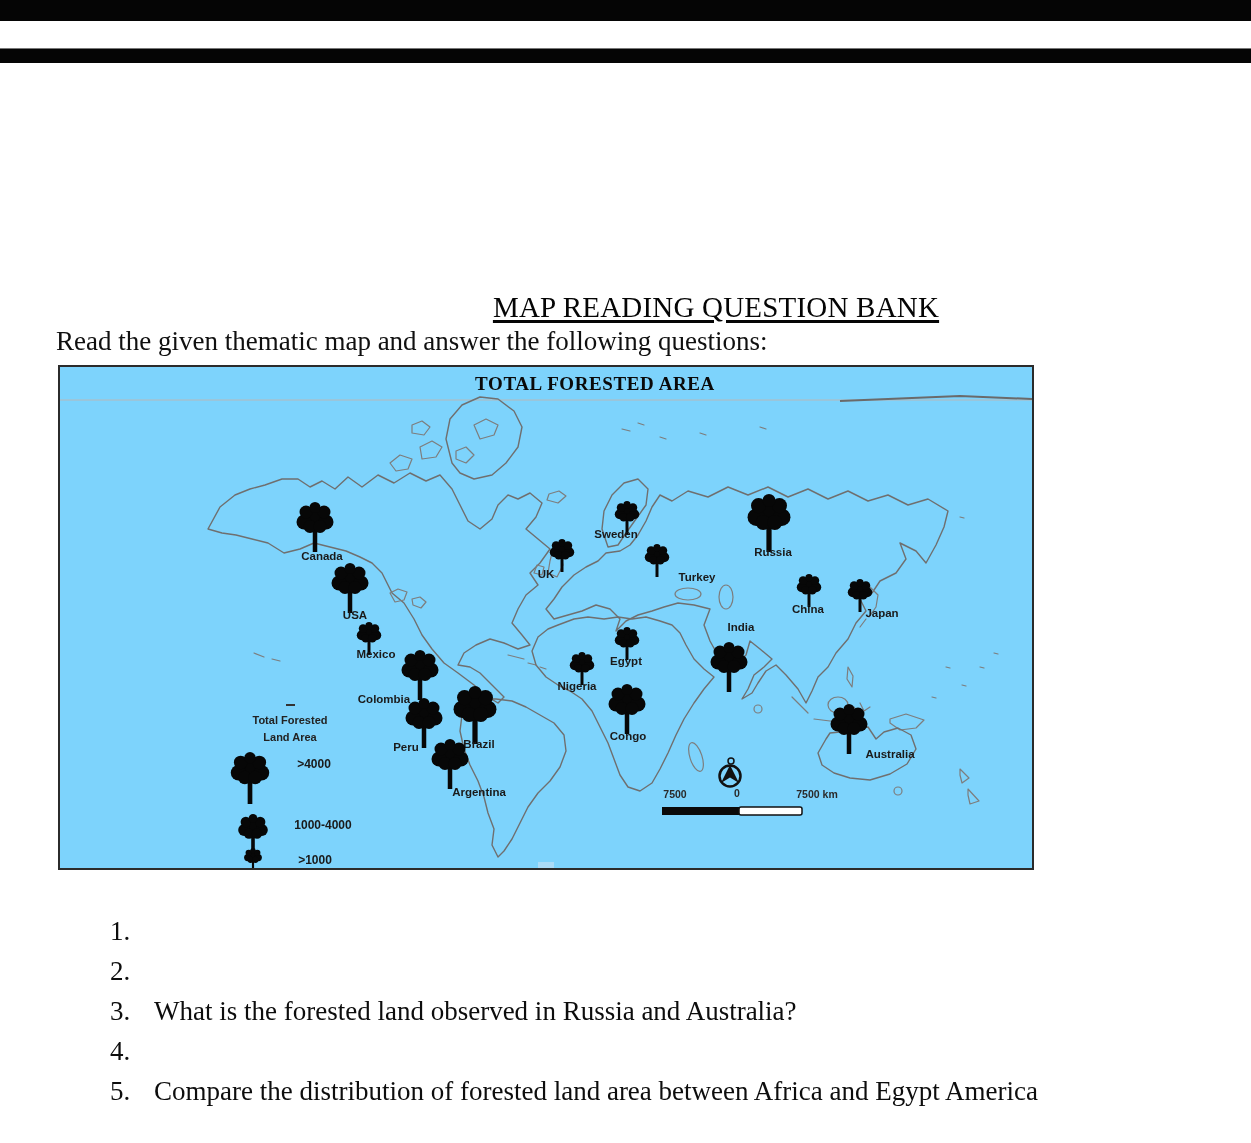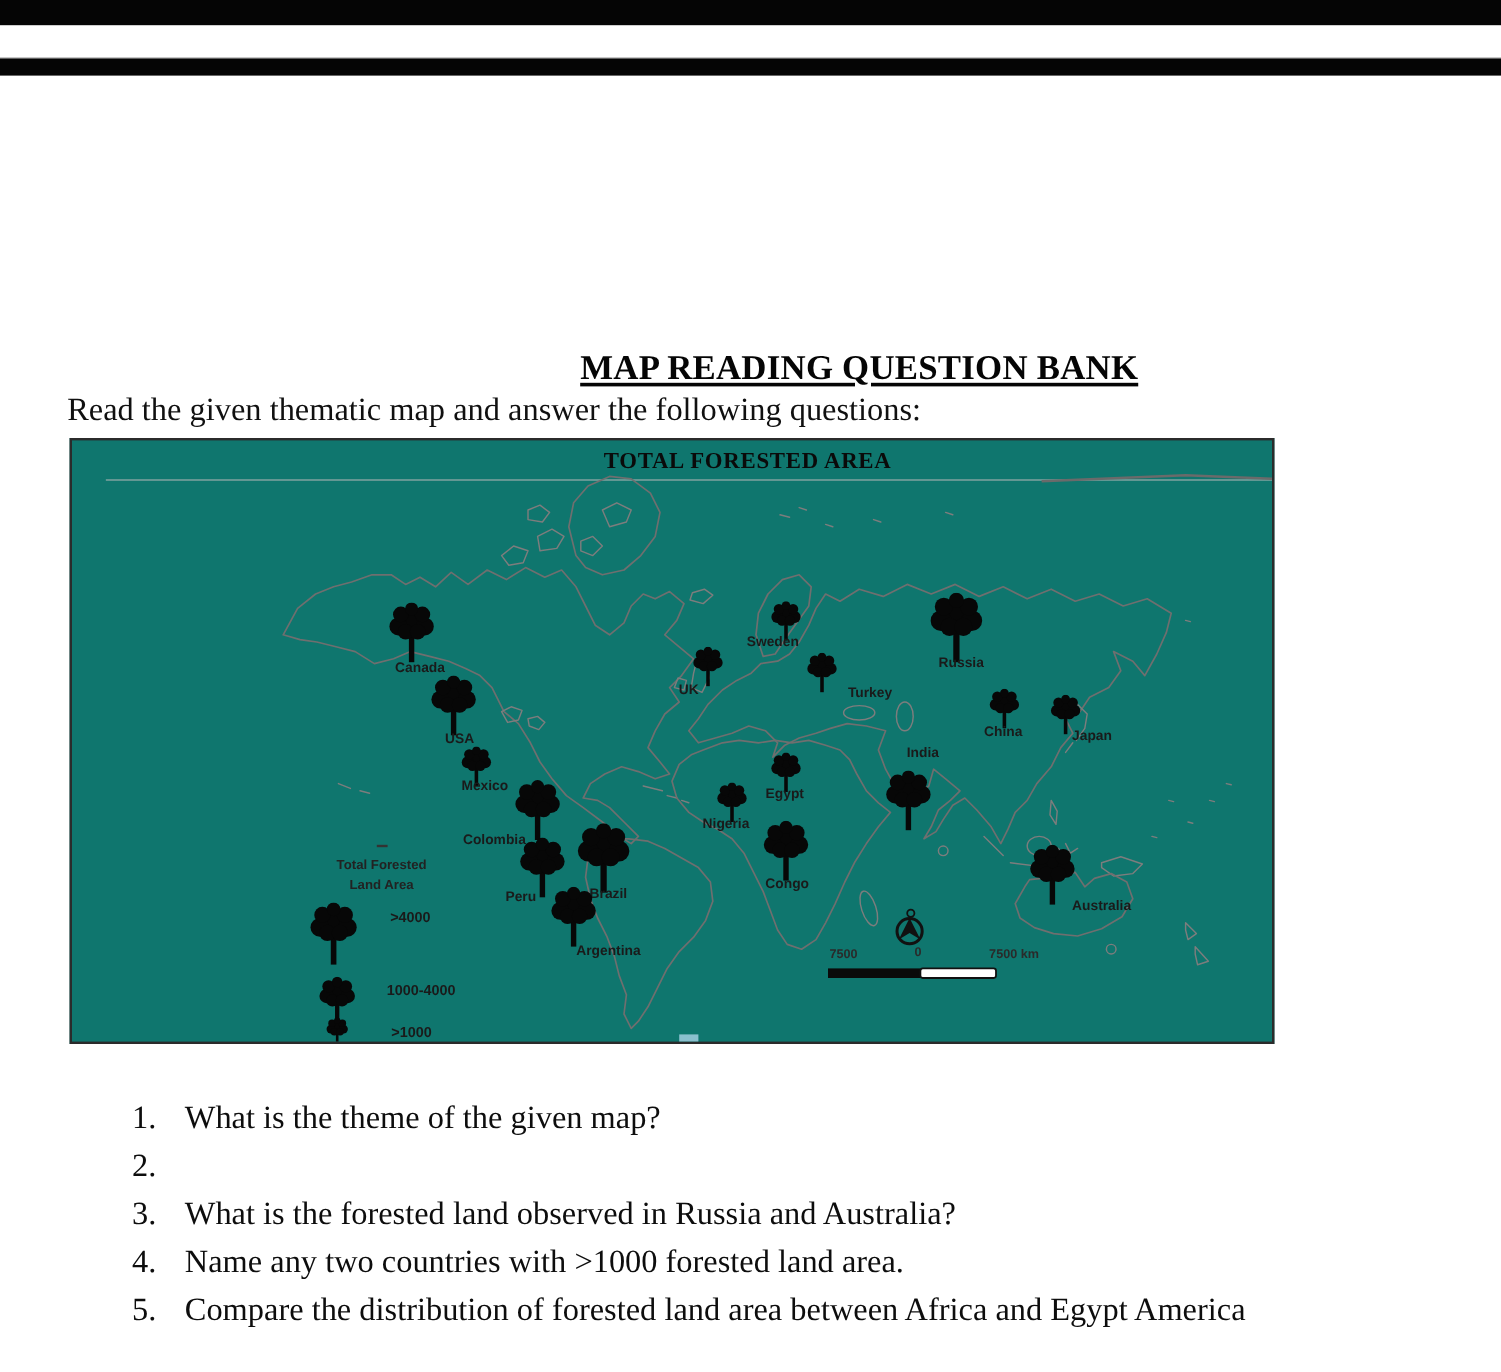--- a/index.html
+++ b/index.html
@@ -2,26 +2,26 @@
 <html><head>
 <meta charset="utf-8">
 <style>
   html,body{margin:0;padding:0;background:#fff;}
   .page{position:relative;width:1251px;height:1143px;background:#ffffff;overflow:hidden;
         font-family:"Liberation Serif",serif;}
   .bar{position:absolute;left:0;width:1251px;background:#050505;}
   .bar1{top:0;height:21px;}
   .bar2{top:49px;height:14px;box-shadow:0 -1px 0 #777;}
   .doc-title{position:absolute;top:291px;left:716px;transform:translateX(-50%);
-             font-size:29px;font-weight:bold;color:#050505;white-space:nowrap;
+             font-size:29px;font-weight:normal;color:#050505;white-space:nowrap;
              text-decoration:underline;text-decoration-thickness:2.5px;text-underline-offset:3px;
              letter-spacing:.2px;}
   .instruction{position:absolute;top:326px;left:56px;font-size:27px;color:#101010;white-space:nowrap;}
   .map-box{position:absolute;left:58px;top:365px;width:972px;height:501px;
-           border:2px solid #2b2b2b;background:#0f766e;padding-left:28px;}
+           border:2px solid #2b2b2b;background:#7dd3fc;}
   .map-box svg{display:block;}
   .coast{fill:none;stroke:#6f6f6f;stroke-width:1.4;stroke-linejoin:round;stroke-linecap:round;}
   .coast2{fill:none;stroke:#7d7d7d;stroke-width:1.2;stroke-linejoin:round;stroke-linecap:round;}
   .map-title-text{font-family:"Liberation Serif",serif;font-size:19px;font-weight:bold;
                   fill:#0a0a0a;text-anchor:middle;letter-spacing:.6px;}
   .country-label{font-family:"Liberation Sans",sans-serif;font-size:11.5px;font-weight:bold;
                  fill:#1a1a1a;text-anchor:middle;}
   .legend-heading{font-family:"Liberation Sans",sans-serif;font-size:11px;font-weight:bold;
                   fill:#222;text-anchor:middle;}
   .legend-label{font-family:"Liberation Sans",sans-serif;font-size:12px;font-weight:bold;
@@ -158,32 +158,30 @@
         <rect x="679" y="440" width="63" height="8" fill="#ffffff" stroke="#111" stroke-width="1.5" rx="2"></rect>
       </g>
 
       <rect x="478" y="495" width="16" height="7" fill="#bfe0f7" opacity="0.7"></rect>
     </svg>
   </div>
 
   <div class="questions" id="questions">
       <div class="q-row">
         <span class="q-num">1.</span>
-        <span class="q-text">What is the theme of the given map?</span>
       </div>
       <div class="q-row">
         <span class="q-num">2.</span>
       </div>
       <div class="q-row">
         <span class="q-num">3.</span>
         <span class="q-text">What is the forested land observed in Russia and Australia?</span>
       </div>
       <div class="q-row">
         <span class="q-num">4.</span>
-        <span class="q-text">Name any two countries with &gt;1000 forested land area.</span>
       </div>
       <div class="q-row">
         <span class="q-num">5.</span>
         <span class="q-text">Compare the distribution of forested land area between Africa and Egypt America</span>
       </div>
     </div>
 
 </div>
 
 </body></html>

